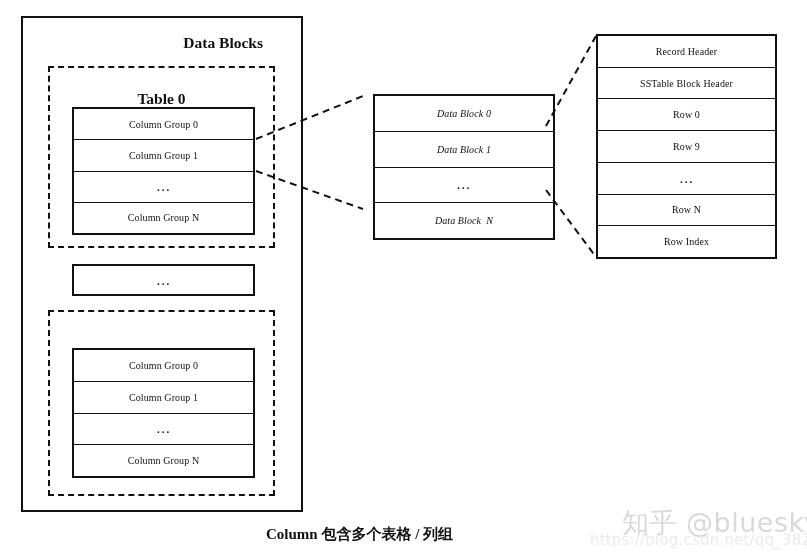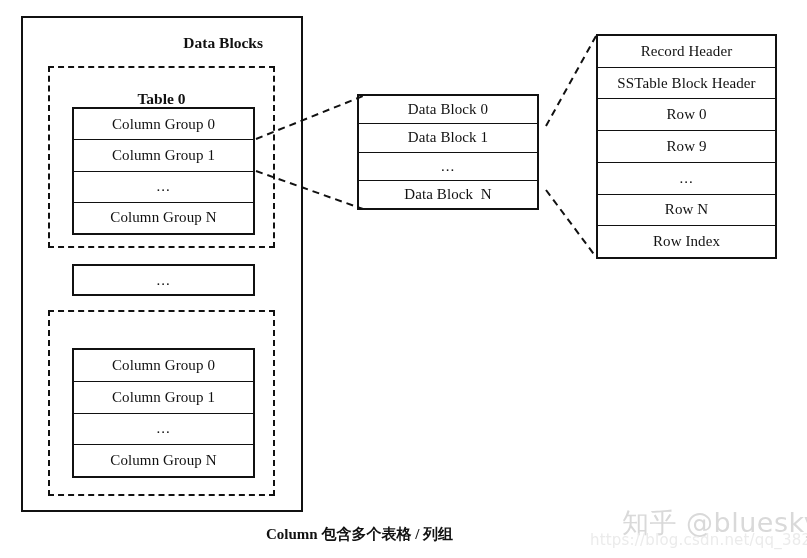--- a/index.html
+++ b/index.html
@@ -44,21 +44,21 @@
     display: flex;
     flex-direction: column;
   }
   .cell-stack .cell {
     flex: 1 1 0;
     box-sizing: border-box;
     border-bottom: 1.6px solid #111111;
     display: flex;
     align-items: center;
     justify-content: center;
-    font-size: 15px;
+    font-size: 10px;
     letter-spacing: 0.1px;
     white-space: pre;
     background: #ffffff;
   }
   .cell-stack .cell:last-child {
     border-bottom: none;
   }
   .cell.ellipsis {
     font-size: 15px;
     letter-spacing: 1px;
@@ -145,21 +145,21 @@
   <div class="dashed-box" style="left:48px; top:310px; width:227px; height:186px;"></div>
   <div class="label label-title" style="left:48px; top:320px; width:227px;margin-top:32px;">Table N</div>
 
   <div class="cell-stack" style="left:72px; top:348px; width:183px; height:130px;">
     <div class="cell">Column Group 0</div>
     <div class="cell">Column Group 1</div>
     <div class="cell ellipsis">...</div>
     <div class="cell">Column Group N</div>
   </div>
 
-  <div class="cell-stack" style="left:357px; top:94px; width:182px; height:116px;">
+  <div class="cell-stack" style="left:373px; top:94px; width:182px; height:146px;font-style:italic;">
     <div class="cell">Data Block 0</div>
     <div class="cell">Data Block 1</div>
     <div class="cell ellipsis">...</div>
     <div class="cell">Data Block  N</div>
   </div>
 
   <div class="cell-stack" style="left:596px; top:34px; width:181px; height:225px;">
     <div class="cell">Record Header</div>
     <div class="cell">SSTable Block Header</div>
     <div class="cell">Row 0</div>

